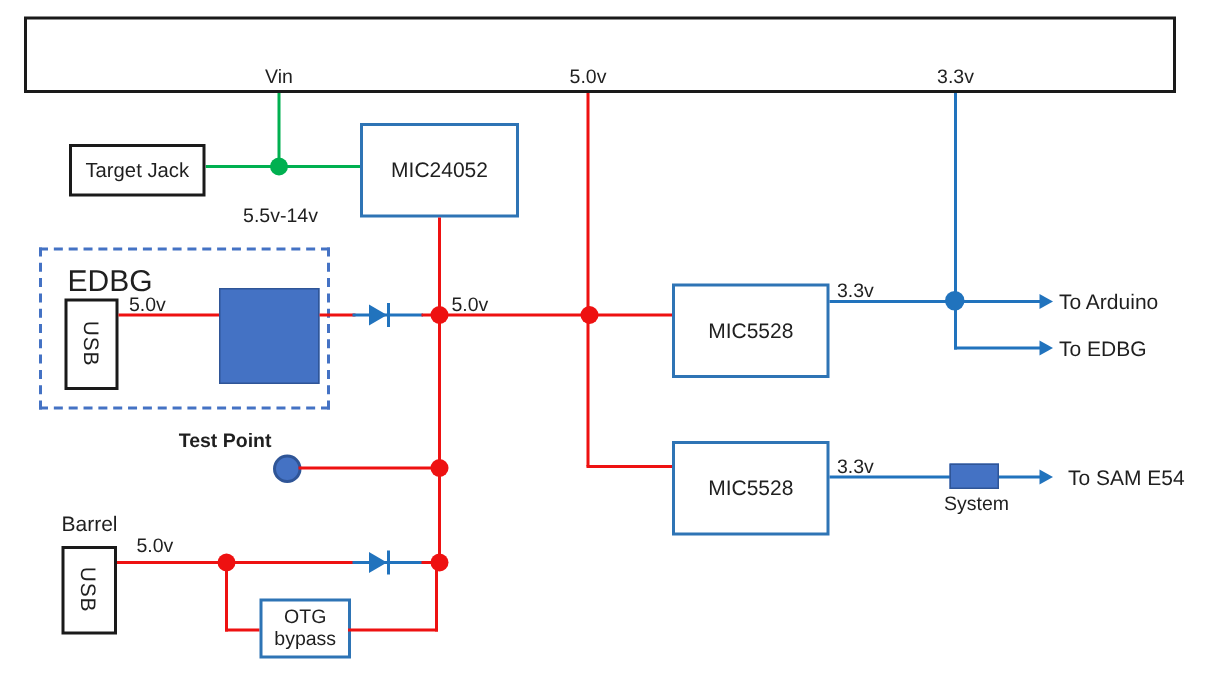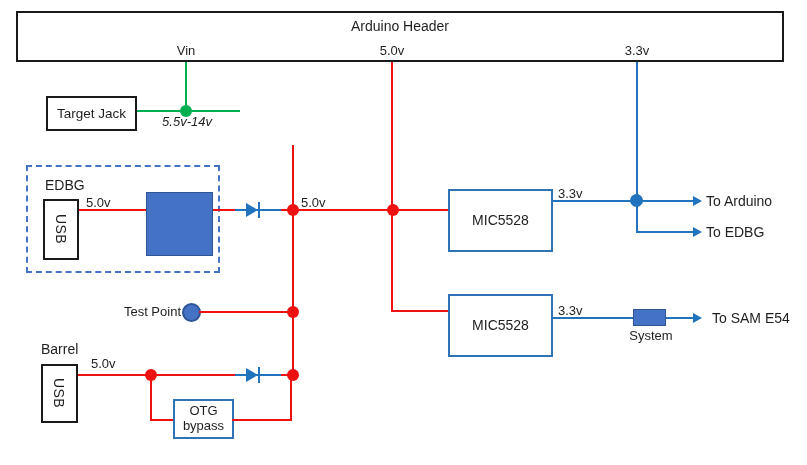--- a/index.html
+++ b/index.html
@@ -26,58 +26,60 @@
   .bluefill { background:var(--fill-blue); border:1px solid var(--fill-blue-border); }
   .blackbox { border:2px solid var(--black); }
   .bluebox { border:2px solid var(--box-border-blue); }
 </style>
 </head>
 <body>
 
 <div class="canvas">
 
   <div class="box blackbox" style="left:16px; top:11px; width:768px; height:51px;"></div>
-  <div class="lbl center-x" style="left:400px; top:18px; font-size:14px;">Arduino Header</div>
   <div class="lbl center-x" style="left:186px; top:43px;">Vin</div>
   <div class="lbl center-x" style="left:392px; top:43px;">5.0v</div>
   <div class="lbl center-x" style="left:637px; top:43px;">3.3v</div>
 
   <div class="line green" style="left:185px; top:62px; width:2px; height:50px;"></div>
   <div class="line green" style="left:137px; top:110px; width:103px; height:2px;"></div>
   <div class="dot green" style="left:180px; top:105px; width:12px; height:12px;"></div>
-  <div class="lbl center-x" style="left:187px; top:114px;font-style:italic;">5.5v-14v</div>
+  <div class="lbl center-x" style="left:187px; top:136px;">5.5v-14v</div>
 
   <div class="box blackbox" style="left:46px; top:96px; width:91px; height:35px; font-size:13.5px;">
     <span>Target Jack</span>
   </div>
 
+  <div class="box bluebox" style="left:240px; top:82px; width:106px; height:63px;">
+    <span>MIC24052</span>
+  </div>
 
   <div class="line red" style="left:292px; top:145px; width:2px; height:231px;"></div>
   <div class="line red" style="left:391px; top:62px; width:2px; height:249px;"></div>
   <div class="line red" style="left:391px; top:310px; width:57px; height:2px;"></div>
 
   <div class="box" style="left:26px; top:165px; width:194px; height:108px; border:2px dashed var(--fill-blue); background:transparent;"></div>
-  <div class="lbl" style="left:45px; top:177px; font-size:14px;">EDBG</div>
+  <div class="lbl" style="left:45px; top:177px; font-size:20px;">EDBG</div>
   <div class="box blackbox" style="left:43px; top:199px; width:36px; height:61px;">
     <span class="vtext">USB</span>
   </div>
   <div class="lbl" style="left:86px; top:195px;">5.0v</div>
   <div class="line red" style="left:79px; top:209px; width:67px; height:2px;"></div>
   <div class="box bluefill" style="left:146px; top:192px; width:67px; height:64px;"></div>
 
   <div class="line red" style="left:213px; top:209px; width:24px; height:2px;"></div>
   <div class="line blue" style="left:235px; top:209px; width:47px; height:2px;"></div>
   <div class="tri" style="left:246px; top:203px; border-left:12px solid var(--blue); border-top:7px solid transparent; border-bottom:7px solid transparent;"></div>
   <div class="line blue" style="left:258px; top:202px; width:2px; height:16px;"></div>
   <div class="line red" style="left:281px; top:209px; width:167px; height:2px;"></div>
   <div class="lbl" style="left:301px; top:195px;">5.0v</div>
   <div class="dot red" style="left:287px; top:204px; width:12px; height:12px;"></div>
   <div class="dot red" style="left:387px; top:204px; width:12px; height:12px;"></div>
 
-  <div class="lbl" style="right:626px; top:304px;">Test Point</div>
+  <div class="lbl" style="right:626px; top:286px;font-weight:bold;">Test Point</div>
   <div class="dot" style="left:182px; top:303px; width:19px; height:19px; background:var(--fill-blue); border:2px solid var(--fill-blue-border);"></div>
   <div class="line red" style="left:199px; top:311px; width:94px; height:2px;"></div>
   <div class="dot red" style="left:287px; top:306px; width:12px; height:12px;"></div>
 
   <div class="lbl" style="left:41px; top:341px; font-size:14px;">Barrel</div>
   <div class="box blackbox" style="left:41px; top:364px; width:37px; height:59px;">
     <span class="vtext">USB</span>
   </div>
   <div class="lbl" style="left:91px; top:356px;">5.0v</div>
   <div class="line red" style="left:78px; top:374px; width:158px; height:2px;"></div>

